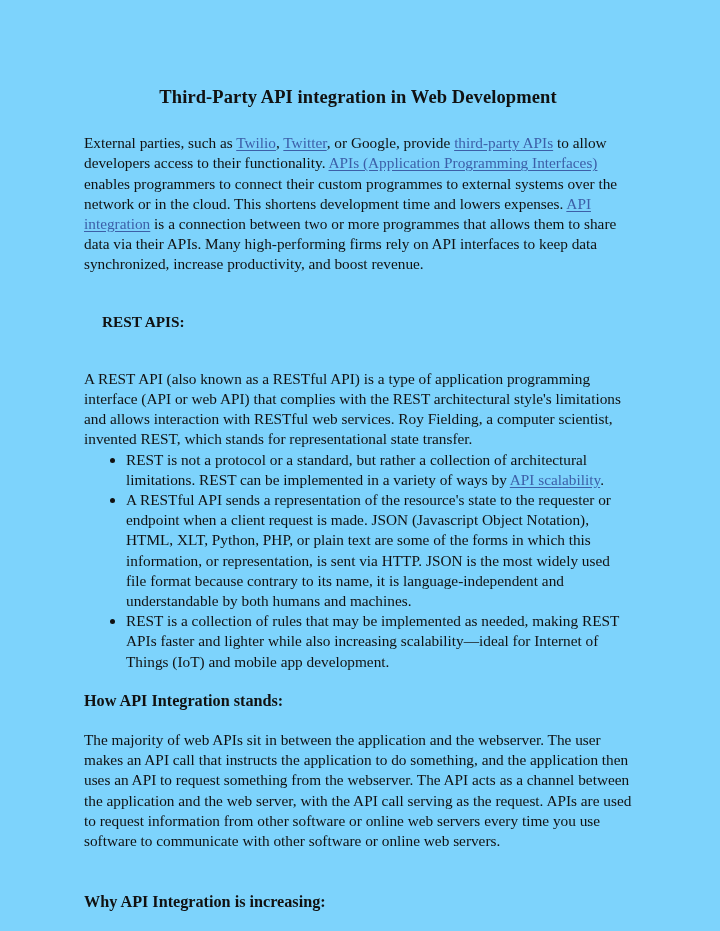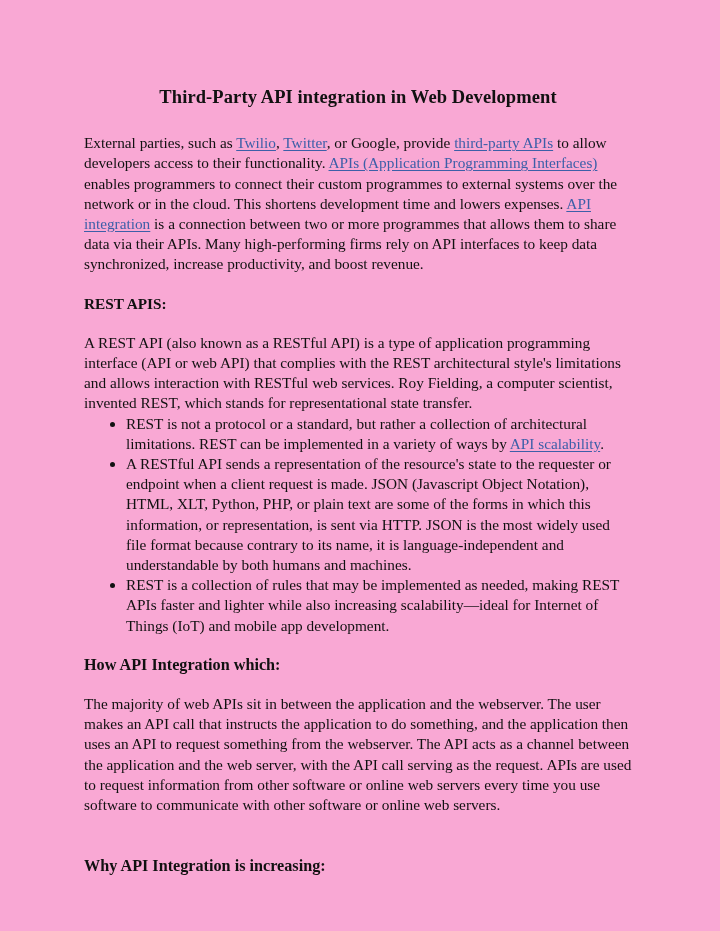--- a/index.html
+++ b/index.html
@@ -12,21 +12,21 @@
     height: 931px;
     overflow: hidden;
     font-family: "Liberation Serif", "DejaVu Serif", serif;
     color: #111111;
     -webkit-font-smoothing: antialiased;
   }
   .page {
     position: relative;
     width: 720px;
     height: 931px;
-    background: #f9a8d4;
+    background: #7dd3fc;
     box-sizing: border-box;
     padding: 4px;
   }
   .content {
     position: absolute;
     left: 84px;
     top: 0;
     width: 548px;
   }
   .doc-title {
@@ -43,21 +43,21 @@
     line-height: 20.2px;
     margin: 0;
     text-align: left;
   }
   .spacer-m  { height: 19px; }
   .spacer-l  { height: 25px; }
   .spacer-xl { height: 41px; }
   .heading {
     font-size: 15.3px;
     font-weight: bold;
-    margin: 0;
+    margin: 18px;
     line-height: 20.2px;
   }
   .heading-lg {
     font-size: 16.2px;
     font-weight: bold;
     margin: 0;
     line-height: 20.2px;
   }
   a.doclink {
     color: #3c5fa8;
@@ -107,21 +107,21 @@
     <p class="para">A REST API (also known as a RESTful API) is a type of application programming interface (API or web API) that complies with the REST architectural style's limitations and allows interaction with RESTful web services. Roy Fielding, a computer scientist, invented REST, which stands for representational state transfer.</p>
 
     <ul class="bullets">
       <li><span class="dot"></span><span>REST is not a protocol or a standard, but rather a collection of architectural limitations. REST can be implemented in a variety of ways by </span><a class="doclink" href="#">API scalability</a><span>.</span></li>
       <li><span class="dot"></span><span>A RESTful API sends a representation of the resource's state to the requester or endpoint when a client request is made. JSON (Javascript Object Notation), HTML, XLT, Python, PHP, or plain text are some of the forms in which this information, or representation, is sent via HTTP. JSON is the most widely used file format because contrary to its name, it is language-independent and understandable by both humans and machines.</span></li>
       <li><span class="dot"></span><span>REST is a collection of rules that may be implemented as needed, making REST APIs faster and lighter while also increasing scalability—ideal for Internet of Things (IoT) and mobile app development.</span></li>
     </ul>
 
     <div class="spacer-m"></div>
 
-    <h2 class="heading-lg">How API Integration which:</h2>
+    <h2 class="heading-lg">How API Integration stands:</h2>
 
     <div class="spacer-m"></div>
 
     <p class="para">The majority of web APIs sit in between the application and the webserver. The user makes an API call that instructs the application to do something, and the application then uses an API to request something from the webserver. The API acts as a channel between the application and the web server, with the API call serving as the request. APIs are used to request information from other software or online web servers every time you use software to communicate with other software or online web servers.</p>
 
     <div class="spacer-xl"></div>
 
     <h2 class="heading-lg">Why API Integration is increasing:</h2>
 
   </div>

